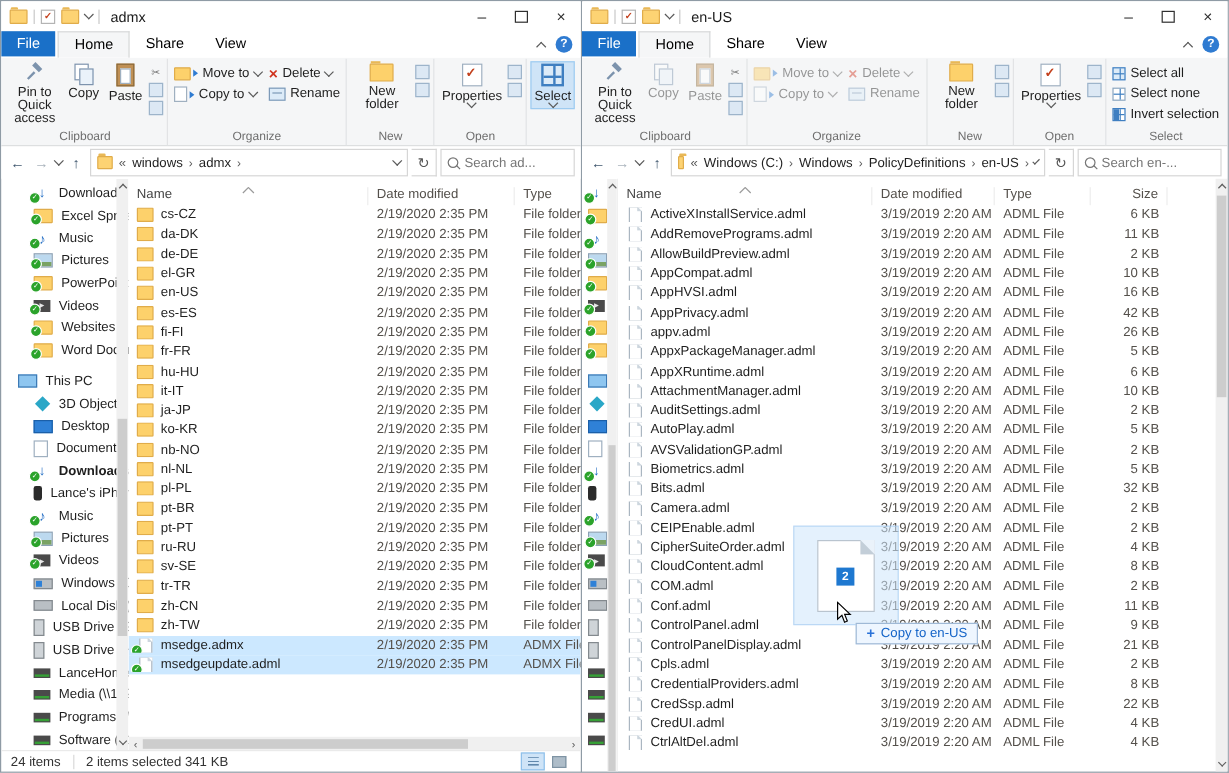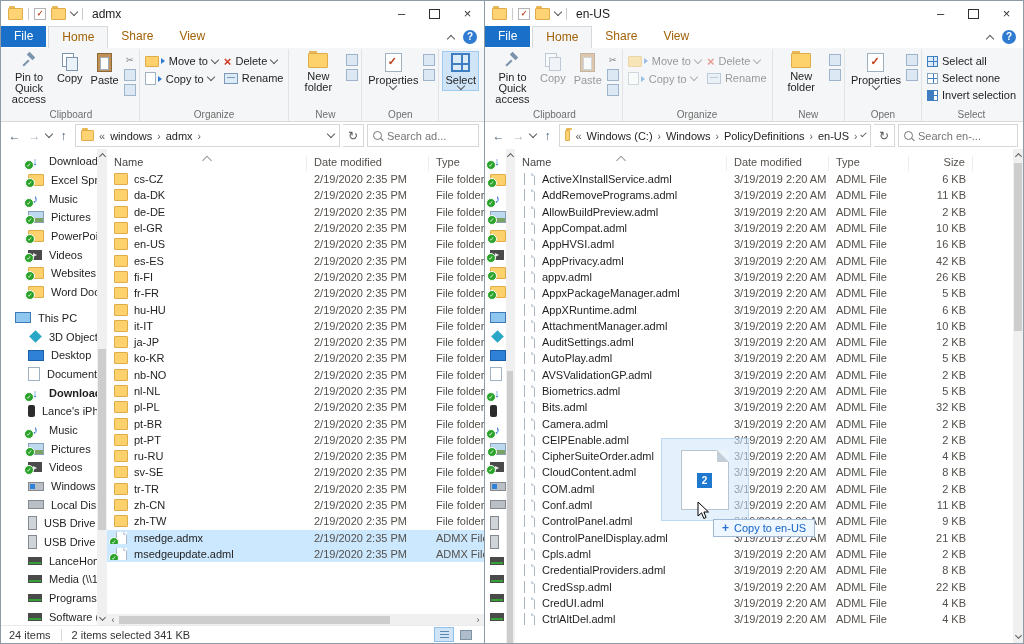--- a/index.html
+++ b/index.html
@@ -20,21 +20,21 @@
   .qcheck{width:10px;height:10px;background:#fff;border:1px solid #b4b4b4;color:#c3401c;font-size:8px;line-height:10px;text-align:center;font-weight:bold}
   .chv{display:inline-block;width:5px;height:5px;border-right:1px solid #5a5a5a;border-bottom:1px solid #5a5a5a;transform:rotate(45deg);margin-top:-3px}
   .chv.up{transform:rotate(-135deg);margin-top:3px}
   .title{margin-left:9px;font-size:12px;color:#1a1a1a;white-space:nowrap}
   .wincontrols{margin-left:auto;display:flex;height:100%}
   .wc{width:33px;display:flex;align-items:center;justify-content:center;font-size:13px;color:#2f2f2f}
   .wc .maxbox{width:9px;height:8px;border:1px solid #2f2f2f}
 
   
   .tabs{height:22px;display:flex;align-items:flex-start;flex:none;background:#fff;position:relative}
-  .tab{padding:3px 13px 4px;font-size:12px;color:#a16207}
+  .tab{padding:3px 13px 4px;font-size:12px;color:#000000}
   .tab.file{background:#1a70c8;color:#fff;margin-right:2px}
   .tab.active{background:#f5f6f7;border:1px solid #d8d9da;border-bottom:none}
   .tabs-right{position:absolute;right:7px;top:4px;display:flex;align-items:center;gap:9px}
   .helpdot{width:14px;height:14px;border-radius:50%;background:#2f7bd1;color:#fff;font-size:10px;line-height:14px;text-align:center;font-weight:bold}
 
   
   .ribbon{height:72px;background:#f5f6f7;border-bottom:1px solid #d8d9da;display:flex;flex:none;padding:1px 2px 0}
   .rgroup{display:flex;flex-direction:column;border-right:1px solid #e2e3e5;padding:0 3px}
   .rbody{flex:1;display:flex;align-items:flex-start;gap:2px;padding-top:2px}
   .rlabel{text-align:center;color:#6e6e6e;font-size:10px;height:13px;line-height:13px;white-space:nowrap}

